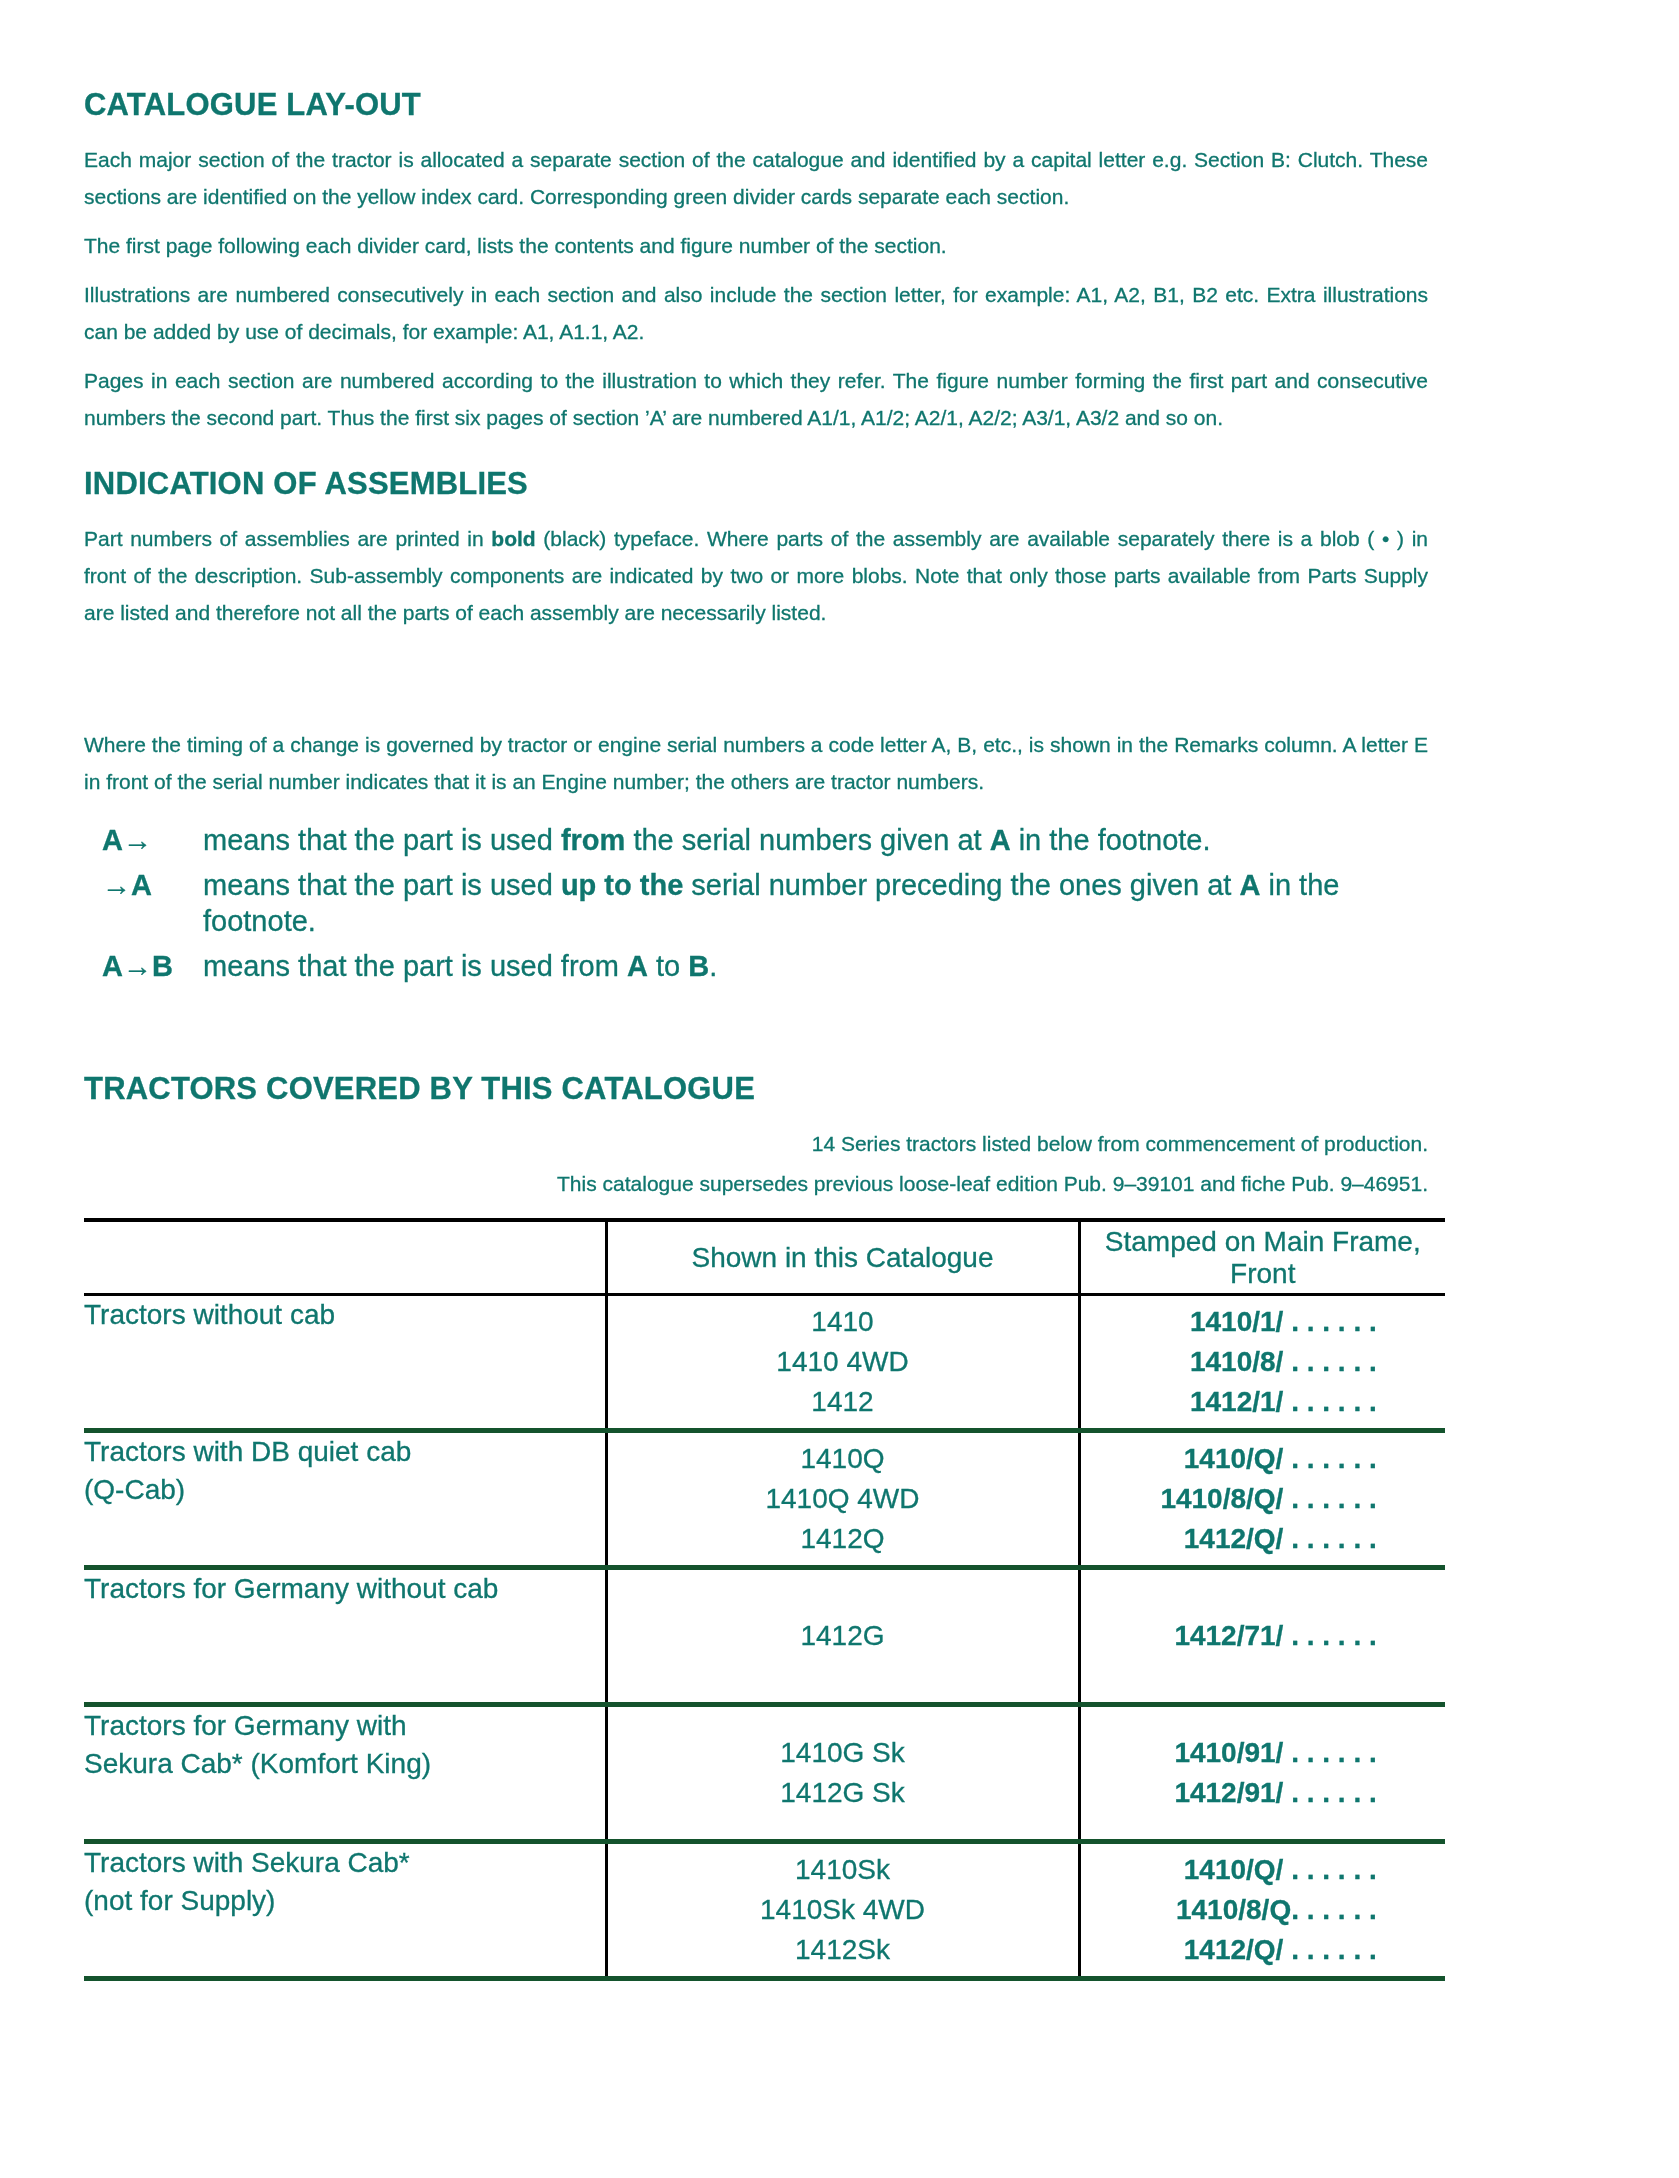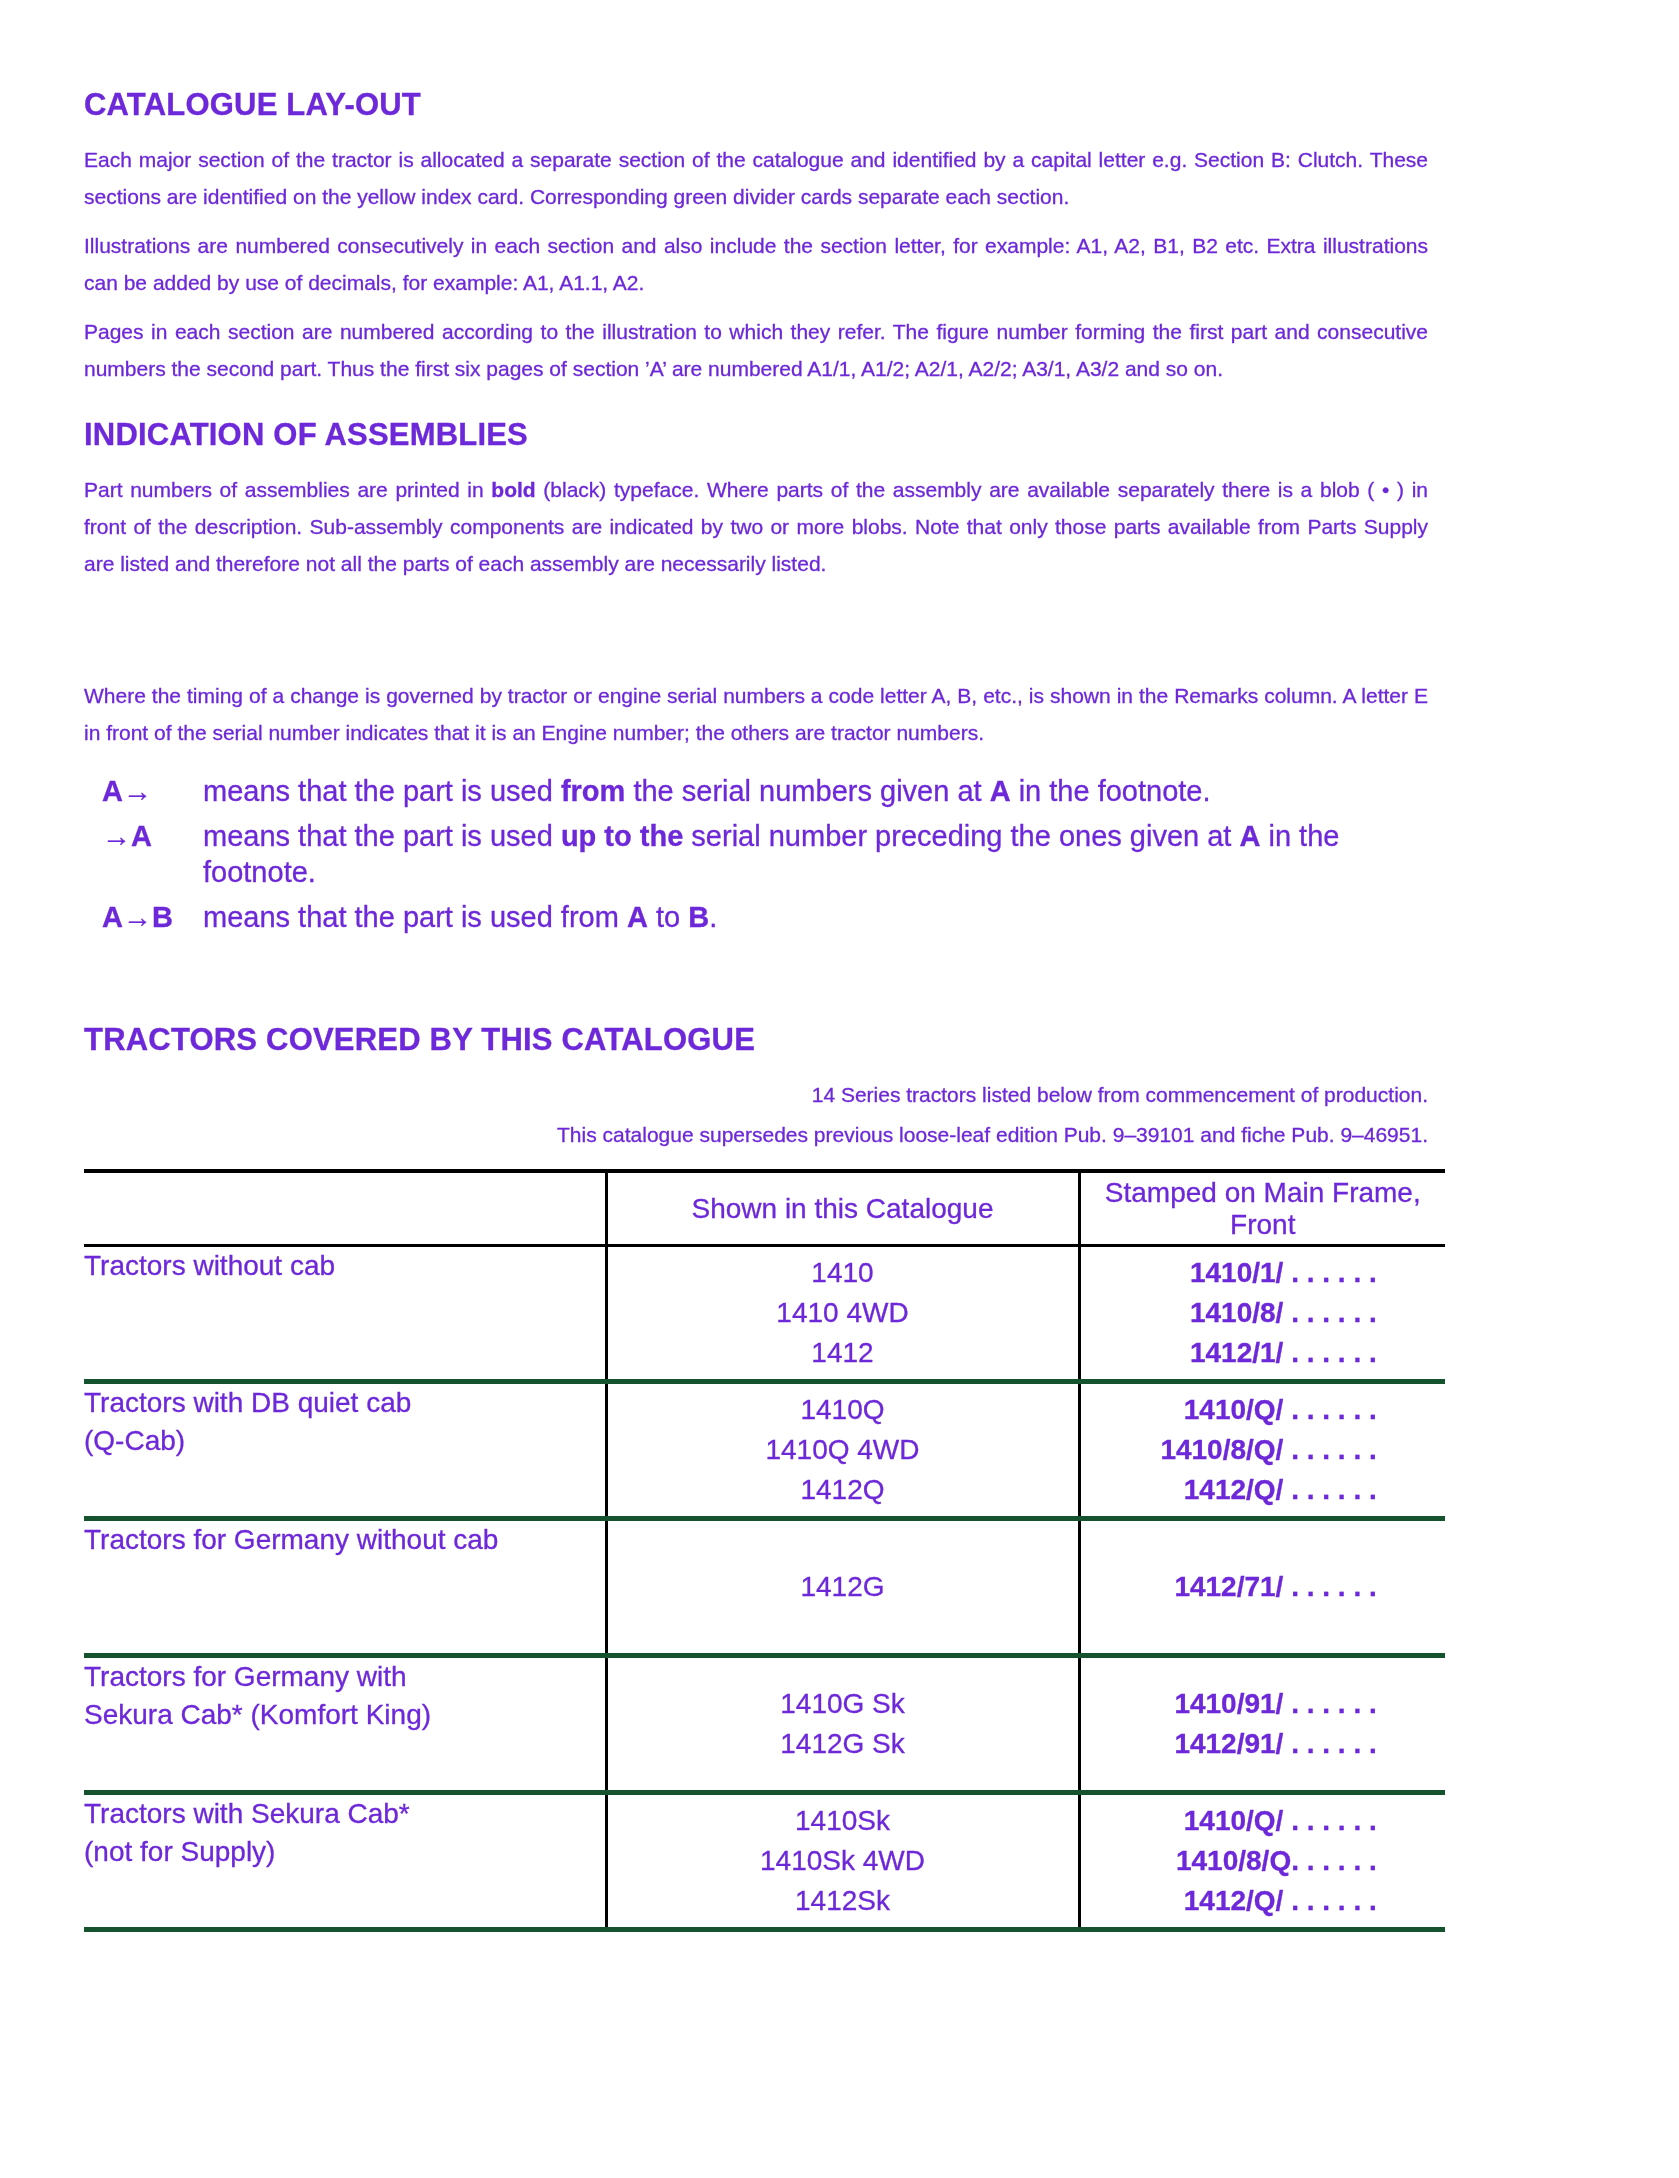--- a/index.html
+++ b/index.html
@@ -2,21 +2,21 @@
 <html><head>
 <meta charset="utf-8">
 <style>
   html,body { margin:0; padding:0; background:#e8e8e8; }
   .page {
     position:relative;
     width:1679px;
     height:2178px;
     margin:0 auto;
     background:#ffffff;
-    color:#6d28d9;
+    color:#0f766e;
     font-family:"Liberation Sans", sans-serif;
     box-sizing:border-box;
     padding:87px 0 0 84px;
     -webkit-text-stroke:0.3px currentColor;
   }
   .content { width:1344px; }
   h2 {
     font-size:31px;
     font-weight:700;
     letter-spacing:0.2px;
@@ -89,20 +89,21 @@
 </head>
 <body>
 
 <div class="page">
   <div class="content">
 
     <section class="sec-layout">
       <h2>CATALOGUE LAY-OUT</h2>
       <div>
           <p>Each major section of the tractor is allocated a separate section of the catalogue and identified by a capital letter e.g. Section B: Clutch. These sections are identified on the yellow index card. Corresponding green divider cards separate each section.</p>
+          <p>The first page following each divider card, lists the contents and figure number of the section.</p>
           <p>Illustrations are numbered consecutively in each section and also include the section letter, for example: A1, A2, B1, B2 etc. Extra illustrations can be added by use of decimals, for example: A1, A1.1, A2.</p>
           <p>Pages in each section are numbered according to the illustration to which they refer. The figure number forming the first part and consecutive numbers the second part. Thus the first six pages of section ’A’ are numbered A1/1, A1/2; A2/1, A2/2; A3/1, A3/2 and so on.</p>
         </div>
     </section>
 
     <section class="sec-assemblies">
       <h2>INDICATION OF ASSEMBLIES</h2>
       <p><span>Part numbers of assemblies are printed in </span><span class="b">bold</span><span> (black) typeface. Where parts of the assembly are available separately there is a blob ( • ) in front of the description. Sub-assembly components are indicated by two or more blobs. Note that only those parts available from Parts Supply are listed and therefore not all the parts of each assembly are necessarily listed.</span></p>
     </section>
 

